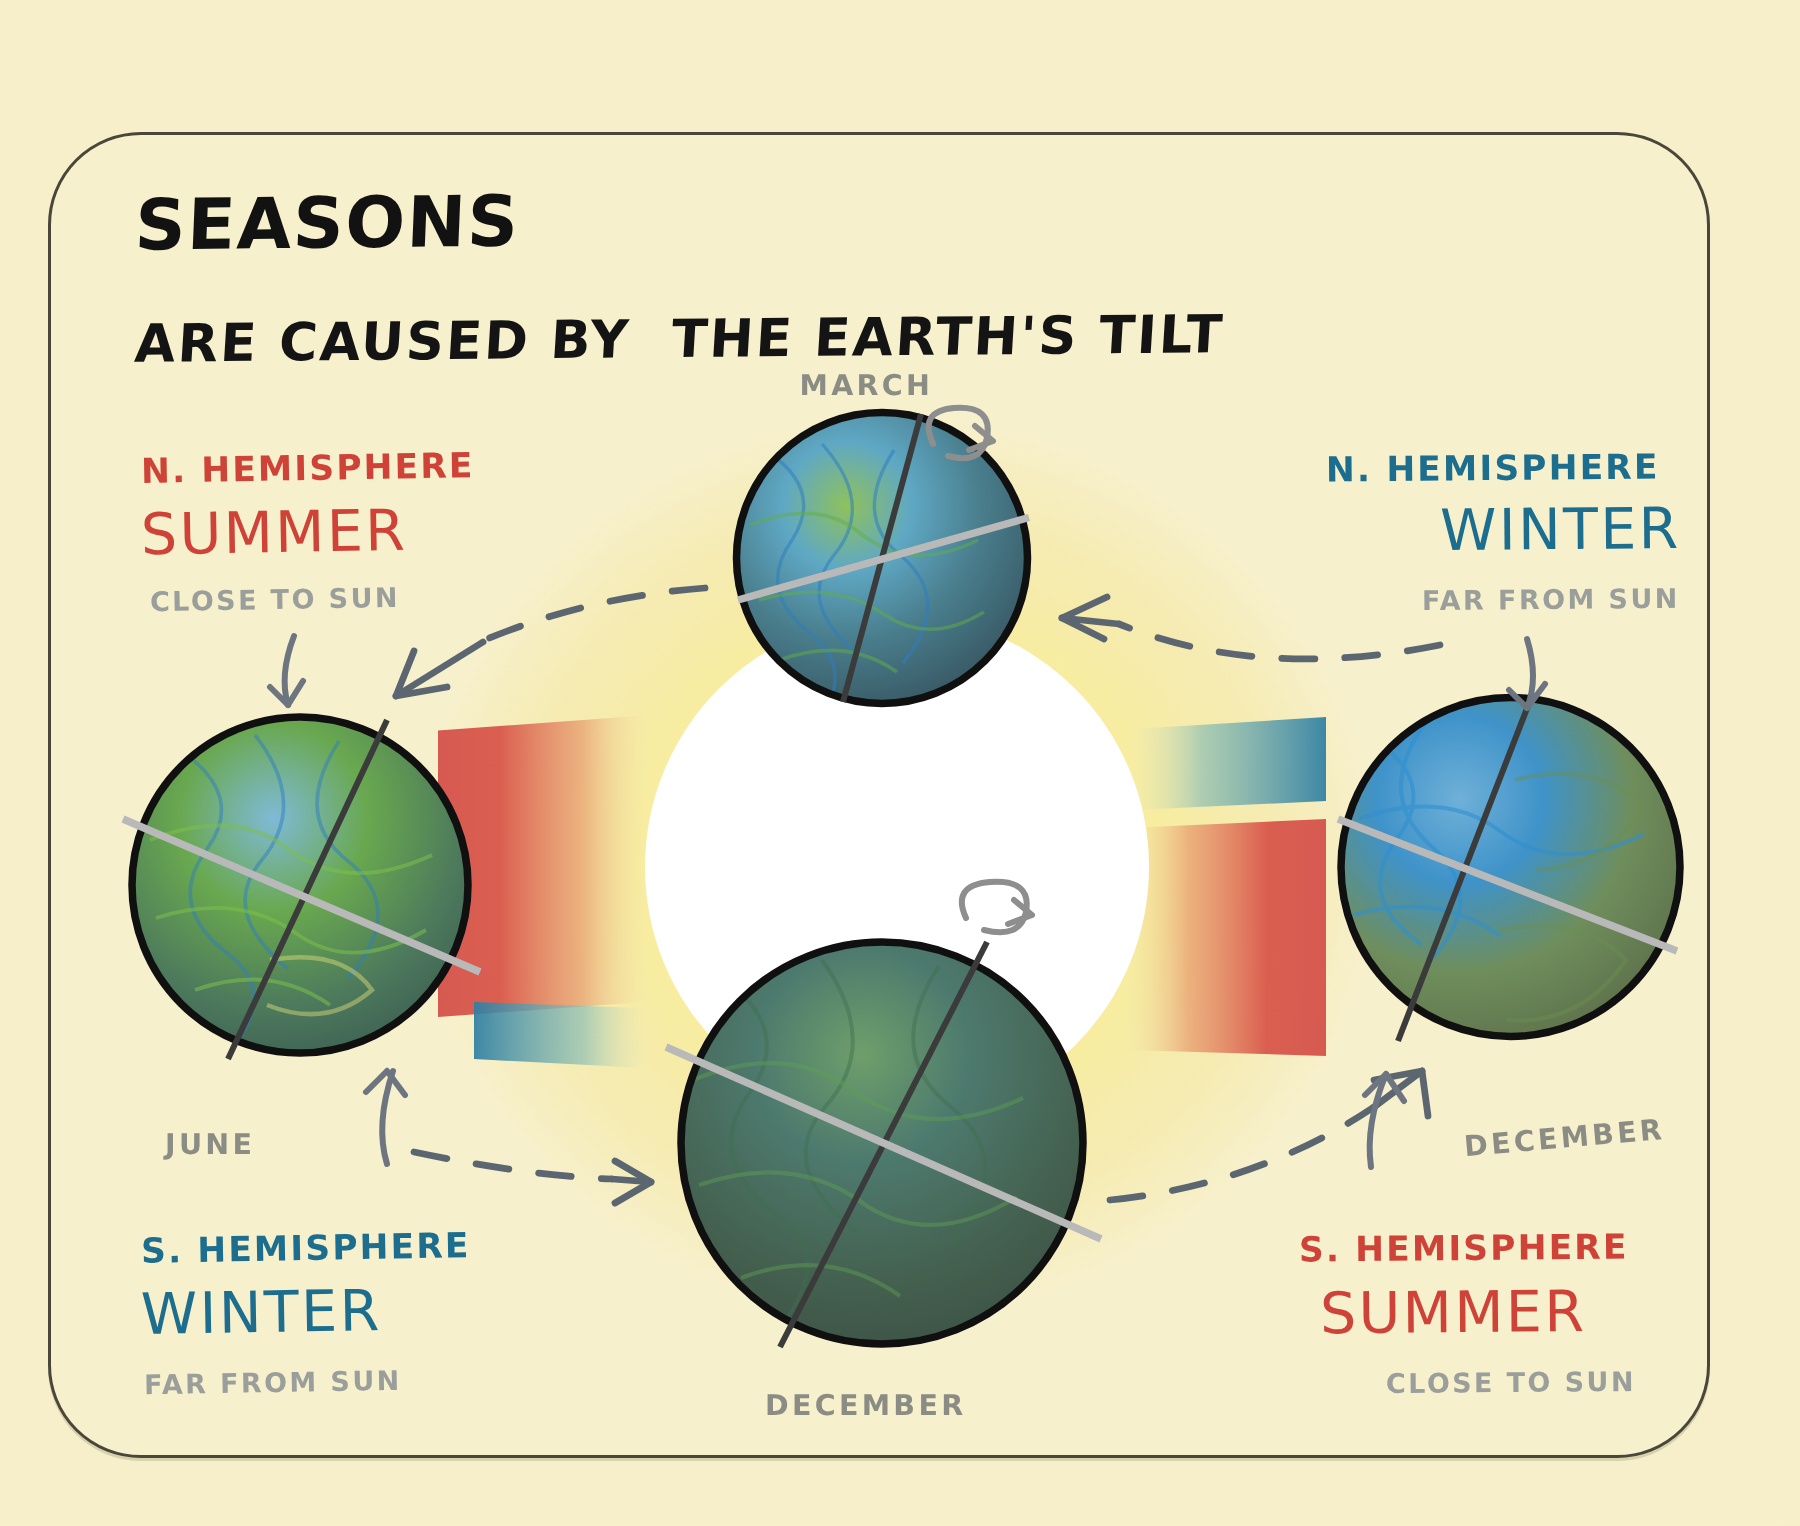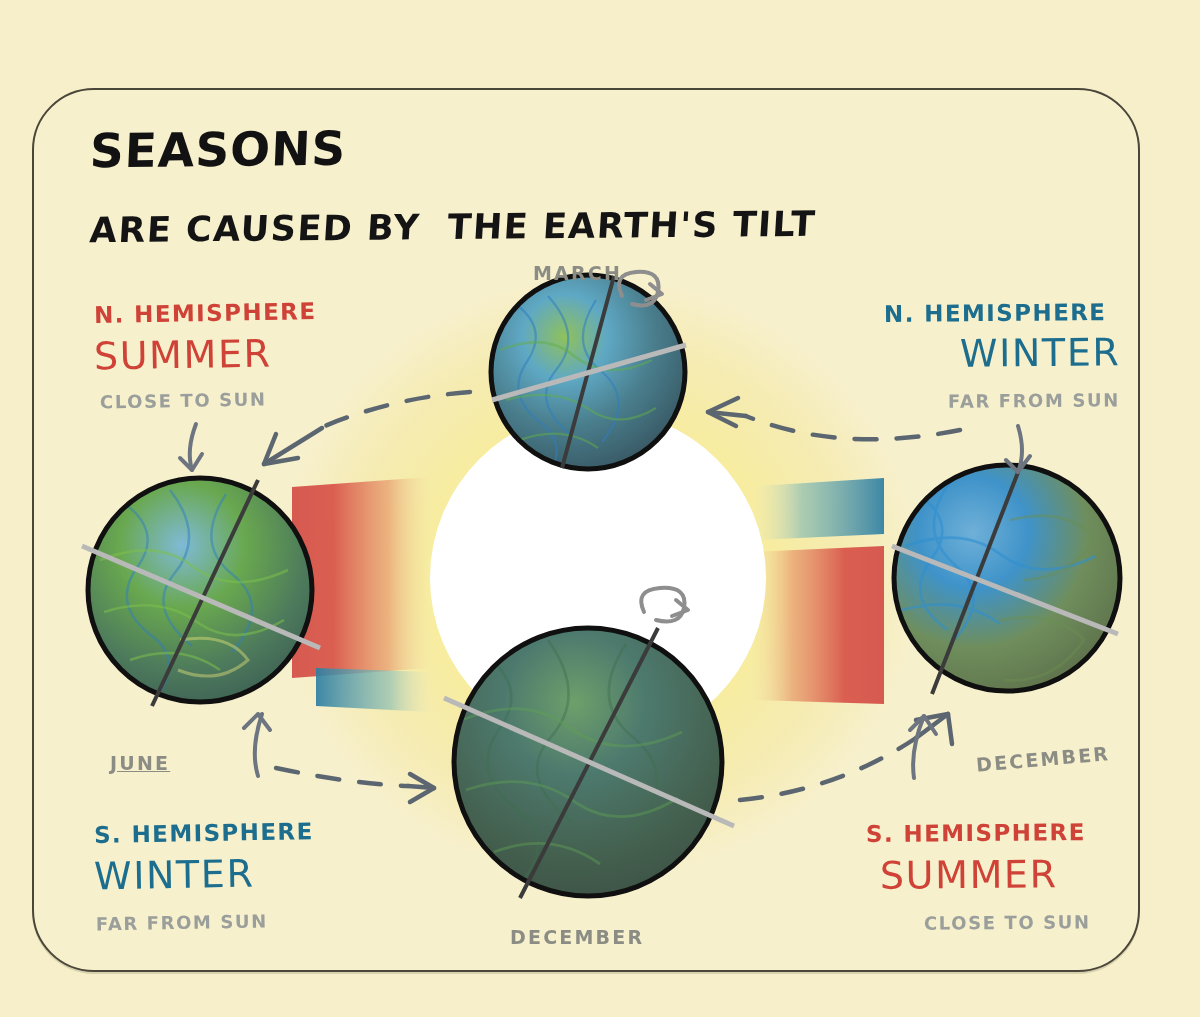--- a/index.html
+++ b/index.html
@@ -257,19 +257,19 @@
       <div class="txt season blue" style="left:94px;top:856px;transform:rotate(-1deg);">WINTER</div>
       <div class="txt sub" style="left:96px;top:914px;transform:rotate(-1deg);">FAR FROM SUN</div>
     </div>
 
     <div>
       <div class="txt hem red" style="left:866px;top:822px;transform:rotate(-0.5deg);">S. HEMISPHERE</div>
       <div class="txt season red" style="left:880px;top:856px;transform:rotate(-0.5deg);">SUMMER</div>
       <div class="txt sub" style="left:924px;top:914px;transform:rotate(-0.5deg);">CLOSE TO SUN</div>
     </div>
 
-    <div class="txt month" style="left:533px;top:264px;">MARCH</div>
-    <div class="txt month" style="left:110px;top:754px;text-decoration:underline;">JUNE</div>
+    <div class="txt month" style="left:533px;top:248px;">MARCH</div>
+    <div class="txt month" style="left:110px;top:754px;">JUNE</div>
     <div class="txt month" style="left:510px;top:928px;">DECEMBER</div>
     <div class="txt month" style="left:976px;top:750px;transform:rotate(-5deg);">DECEMBER</div>
   </div>
 
 </div>
 
 </body></html>

